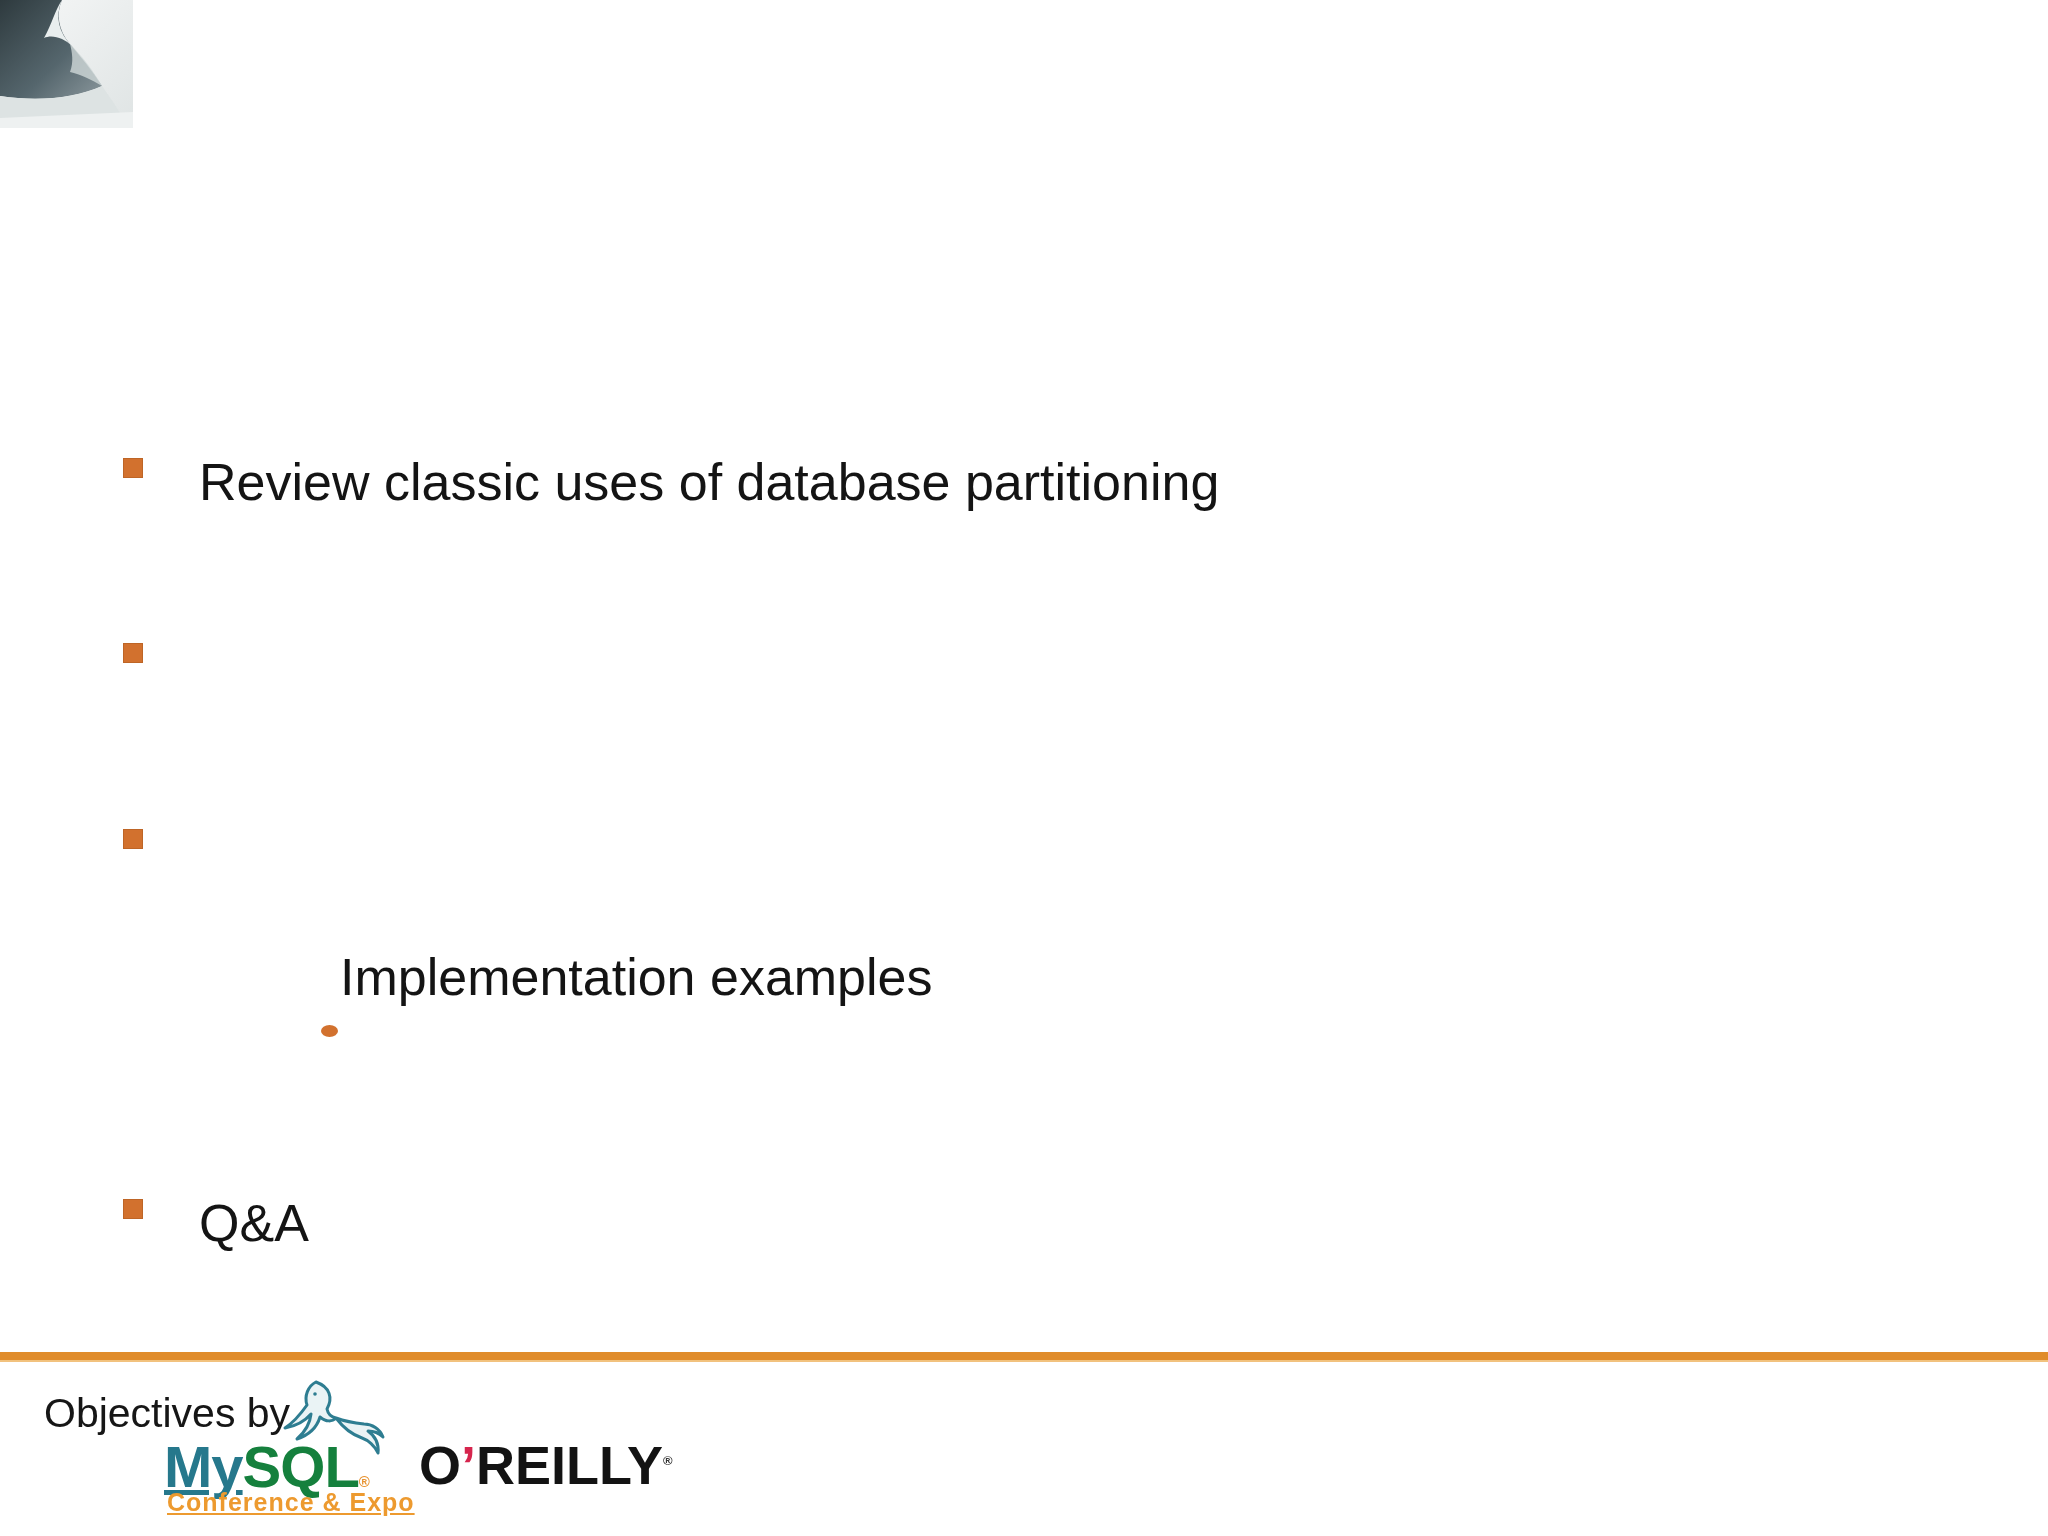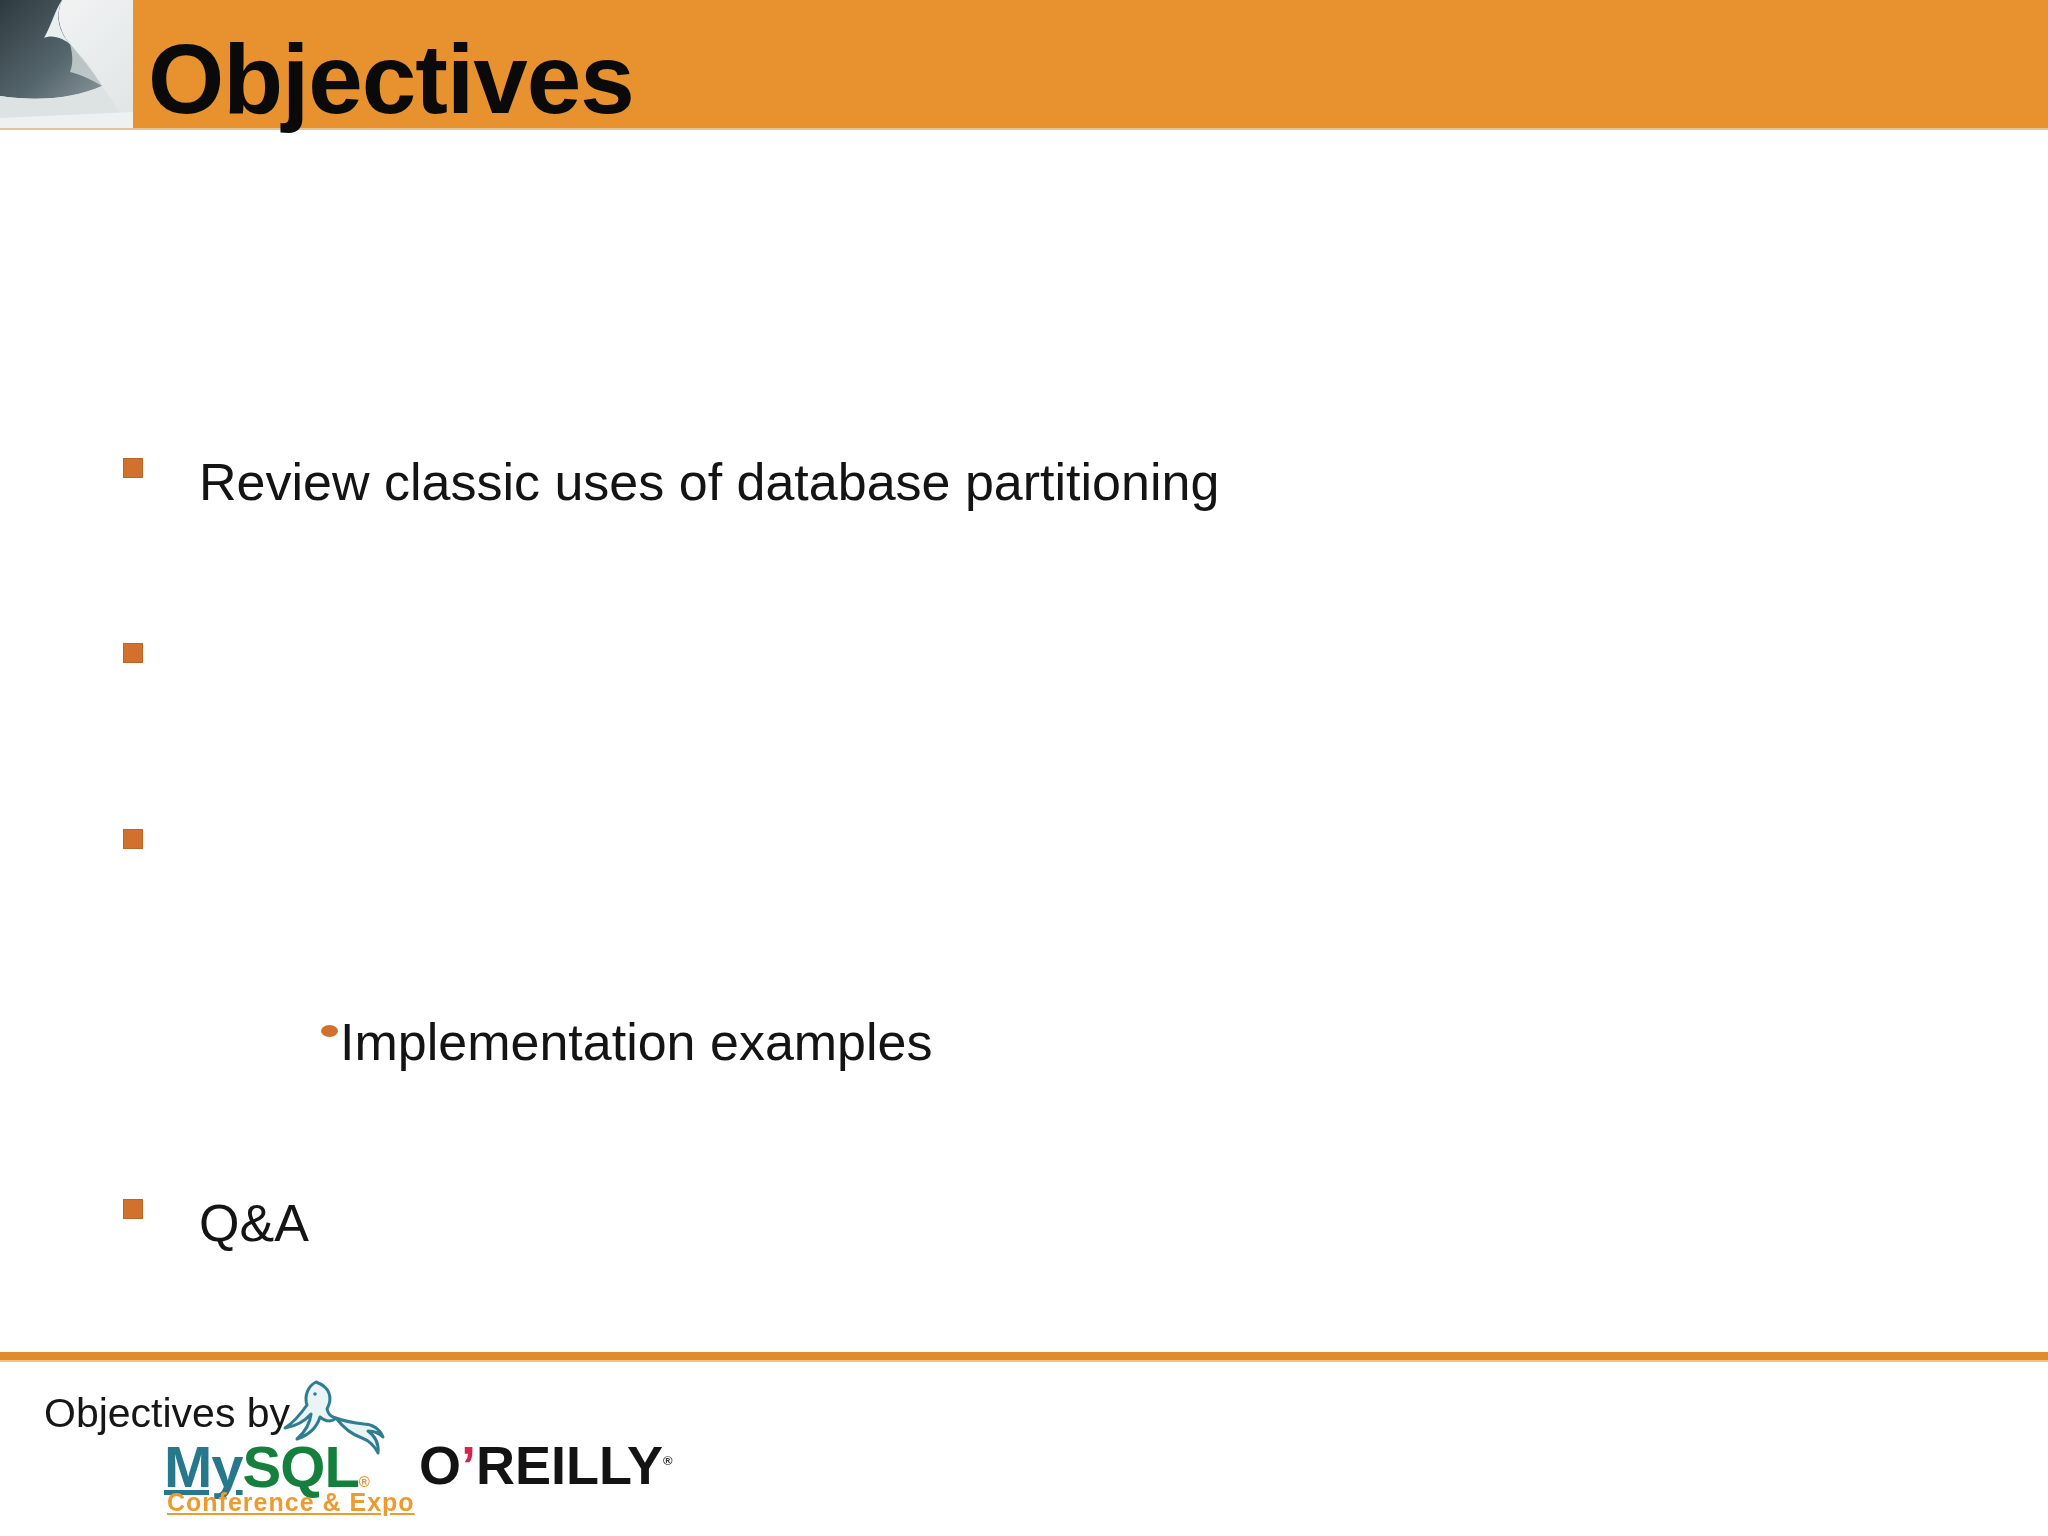--- a/index.html
+++ b/index.html
@@ -72,23 +72,20 @@
     font-size:54px;font-weight:700;color:#131313;letter-spacing:0px;white-space:nowrap;
   }
   .oreilly-apostrophe{color:#D6254D;}
   .oreilly-reg{font-size:13px;color:#333;vertical-align:super;}
 </style>
 </head>
 <body>
 
 <div id="slide">
 
-  <div class="header-bar">
-    <div class="slide-title">Objectives</div>
-  </div>
 
   <svg class="wave-photo" viewBox="0 0 133 128" xmlns="http://www.w3.org/2000/svg">
     <defs>
       <linearGradient id="sky" x1="0" y1="0" x2="1" y2="1">
         <stop offset="0" stop-color="#f7f8f8"></stop>
         <stop offset="1" stop-color="#dfe4e4"></stop>
       </linearGradient>
       <linearGradient id="waveg" x1="0" y1="0" x2="1" y2="1">
         <stop offset="0" stop-color="#2e3a3e"></stop>
         <stop offset="0.6" stop-color="#55666d"></stop>
@@ -104,21 +101,21 @@
   </svg>
 
   <div class="bullet-square" style="top:458px"></div>
   <div class="bullet-text" style="top:443px">Review classic uses of database partitioning</div>
 
   <div class="bullet-square" style="top:643px"></div>
 
   <div class="bullet-square" style="top:829px"></div>
 
   <div class="sub-dot" style="top:1025px"></div>
-  <div class="sub-text" style="top:1011px">Implementation examples</div>
+  <div class="sub-text" style="top:946px">Implementation examples</div>
 
   <div class="bullet-square" style="top:1199px"></div>
   <div class="bullet-text" style="top:1184px">Q&amp;A</div>
 
   <div class="footer-divider"></div>
 
   <div class="presented-by">Objectives by</div>
 
   <div class="mysql-logo">
     <svg class="mysql-dolphin" viewBox="0 0 110 78" xmlns="http://www.w3.org/2000/svg">

